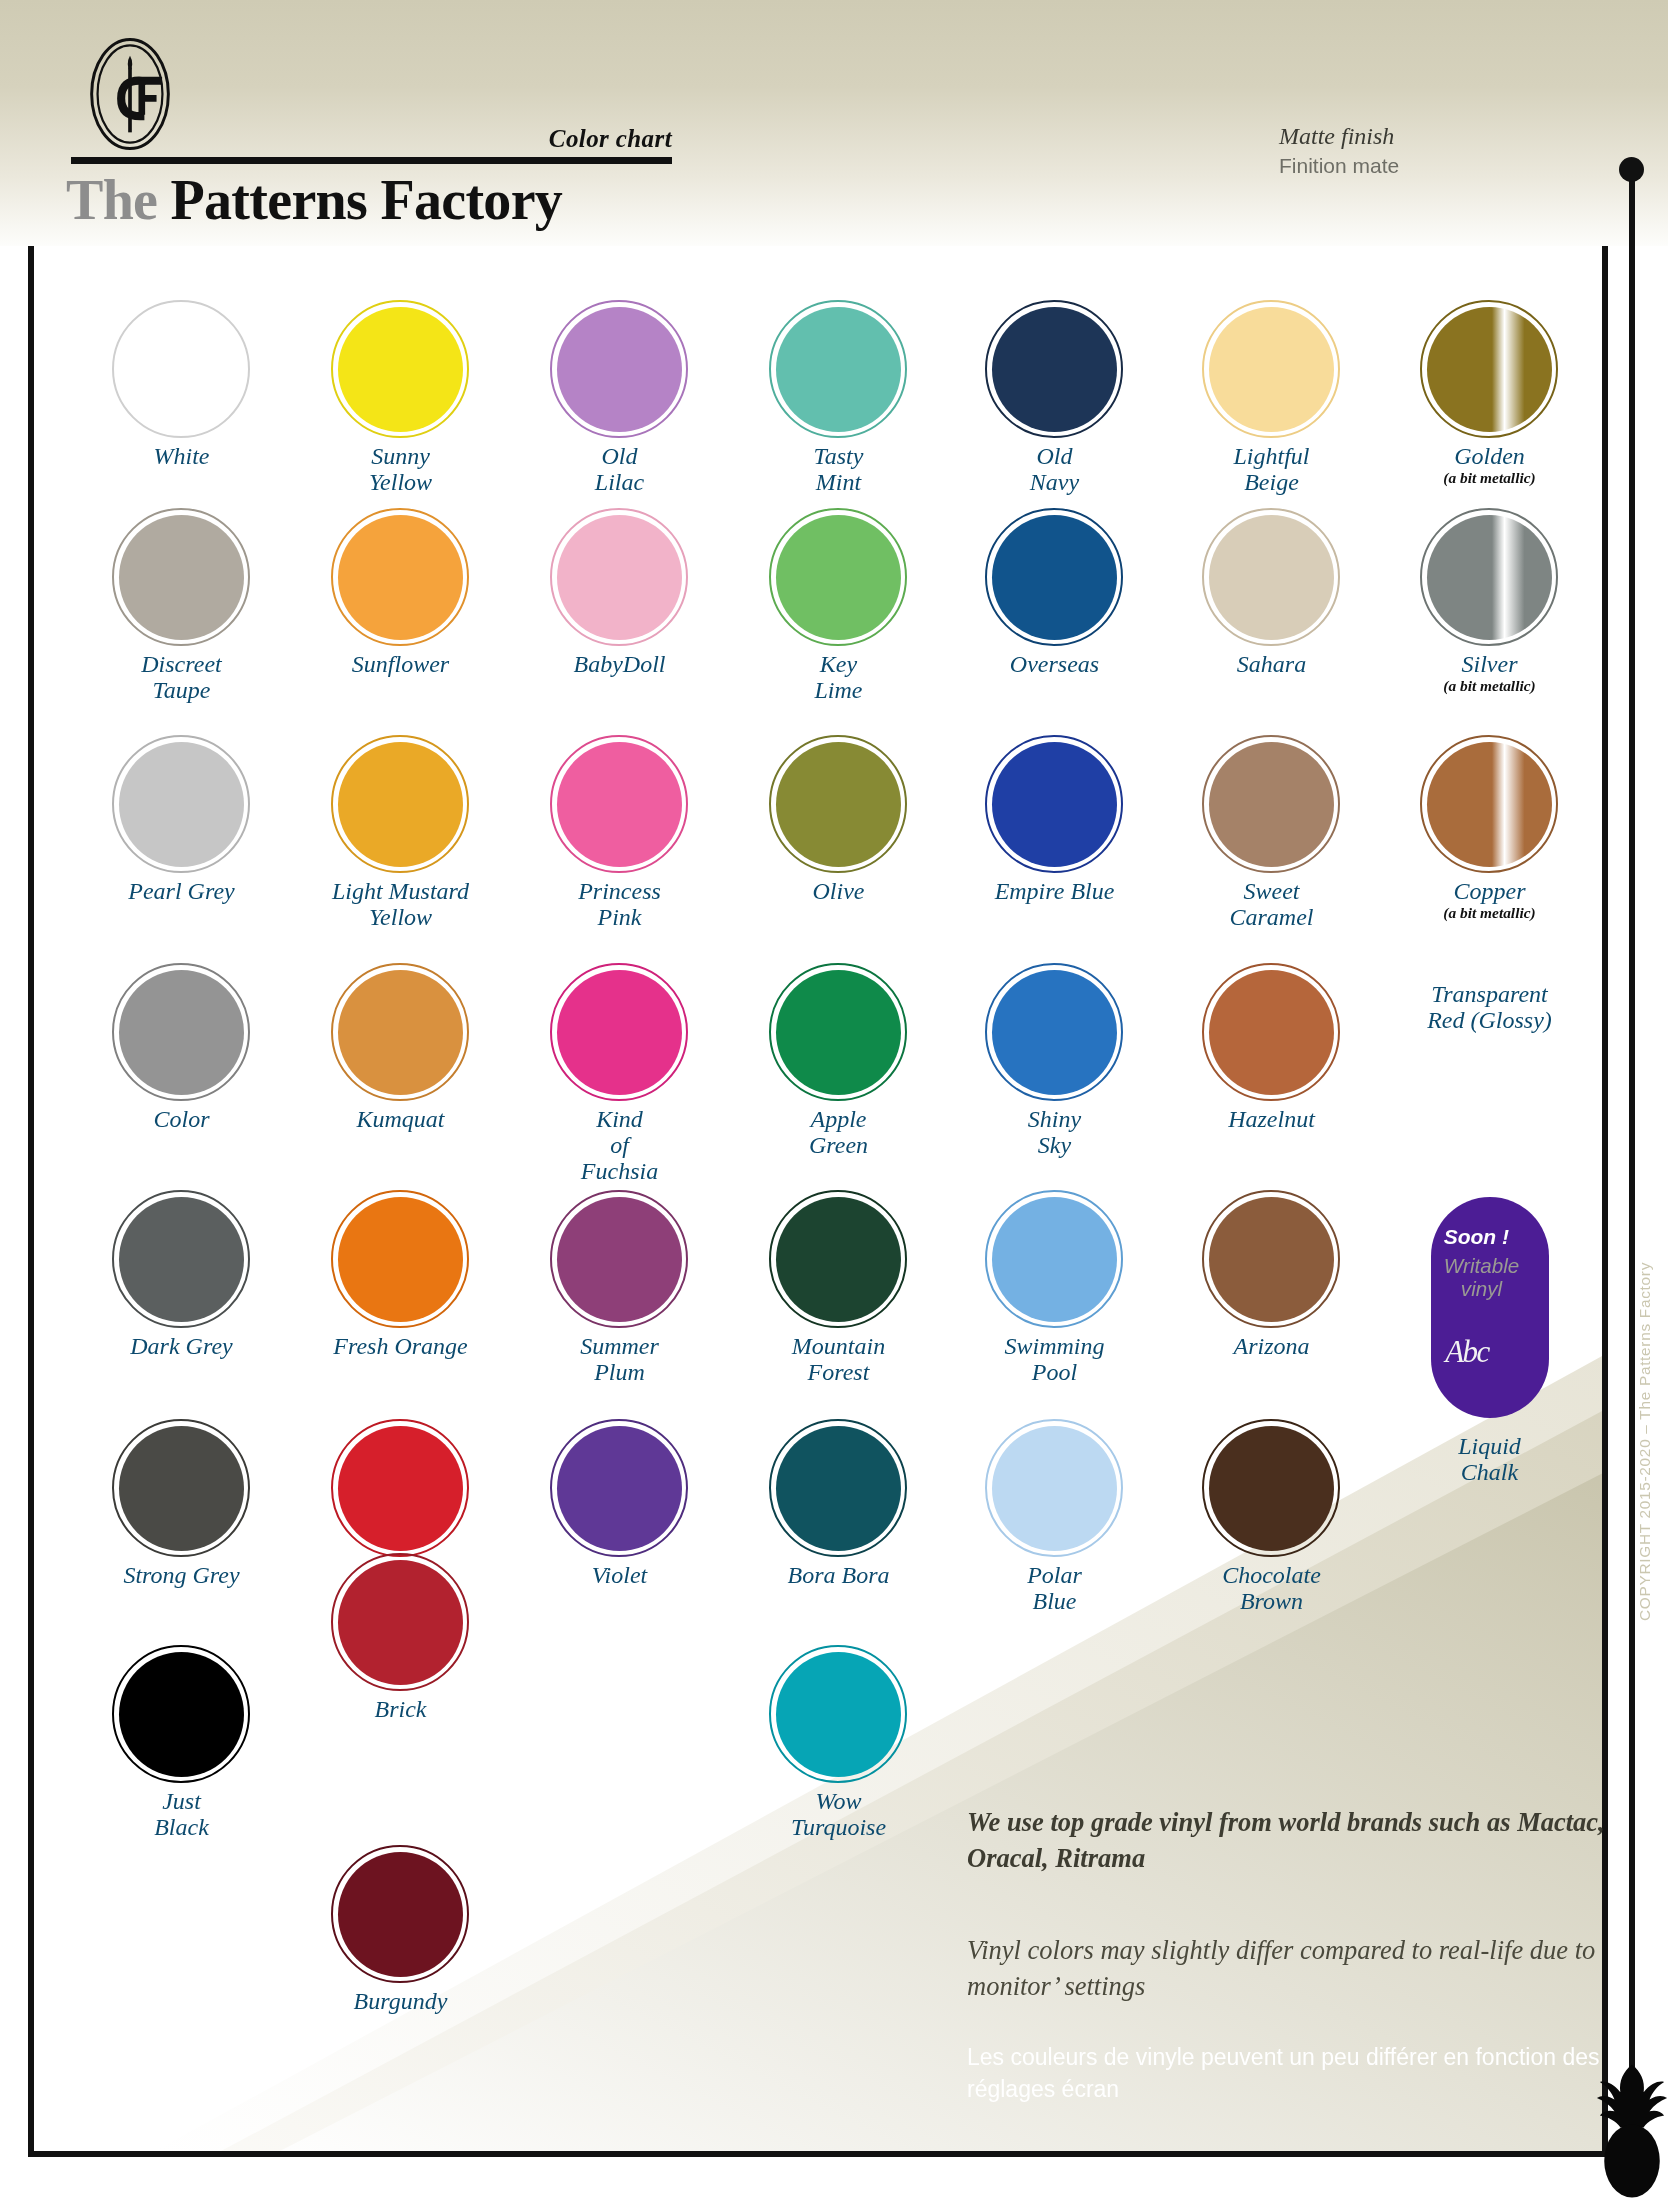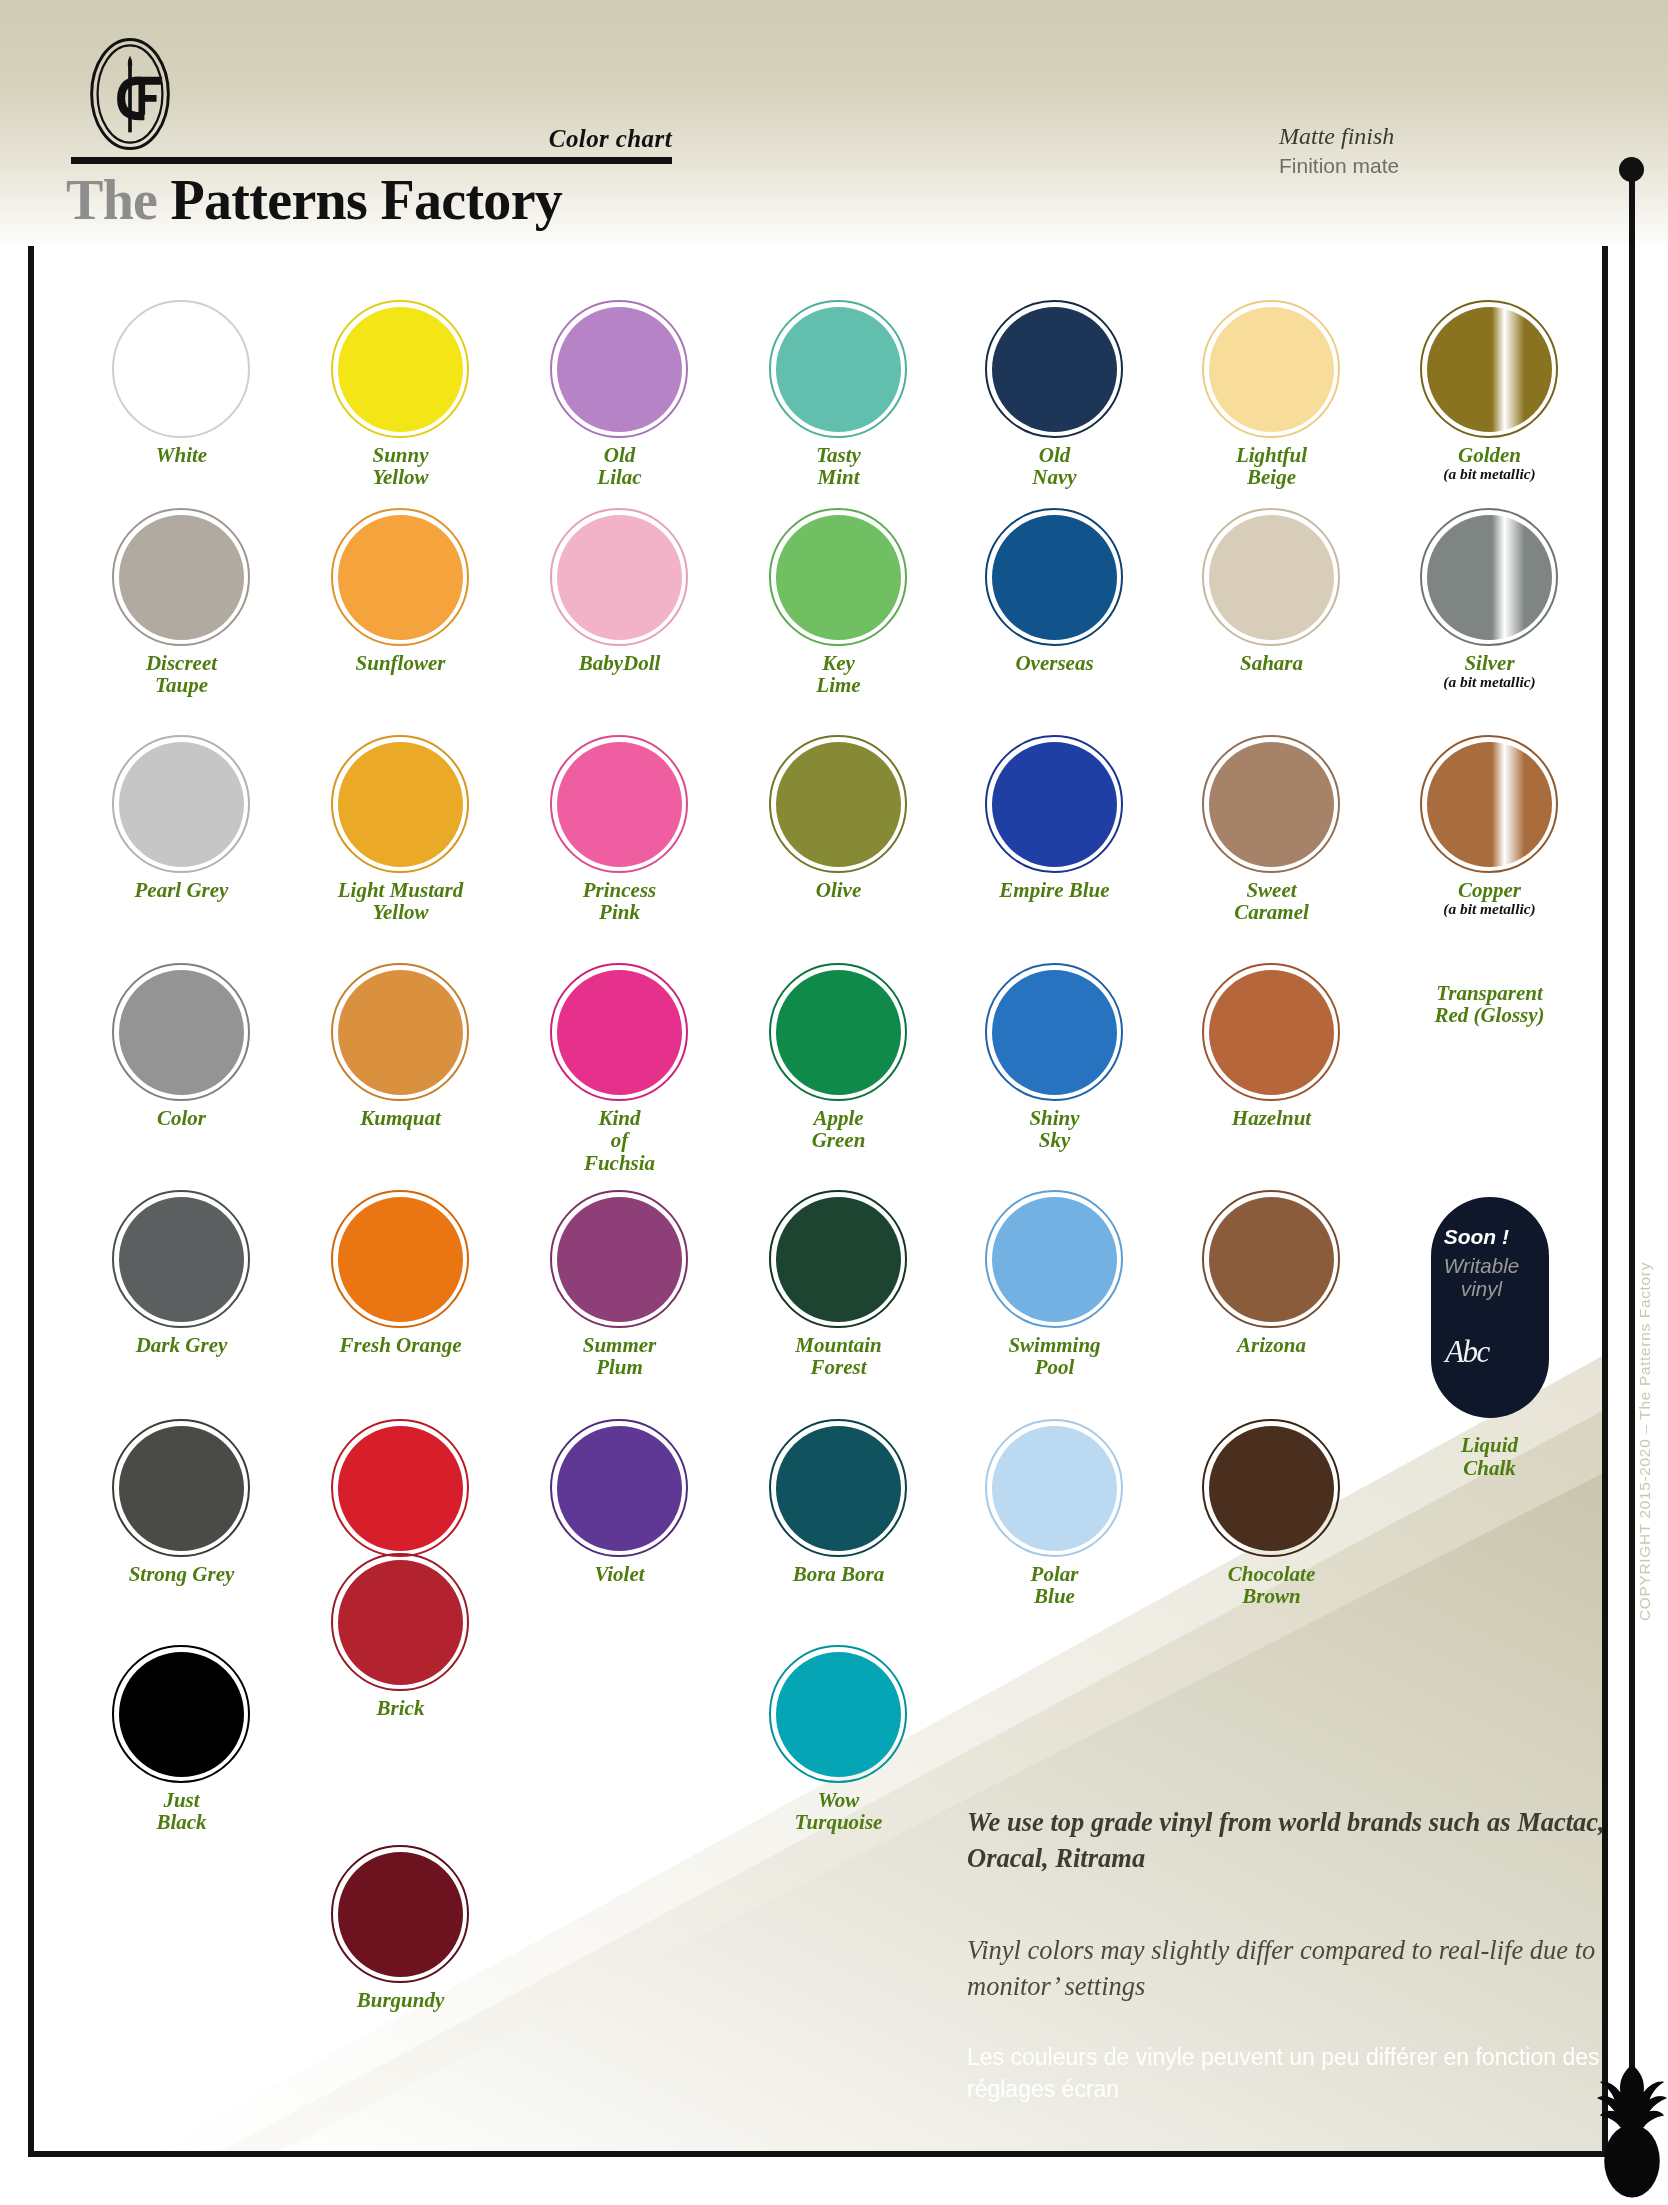--- a/index.html
+++ b/index.html
@@ -50,36 +50,36 @@
              color:#cbc7b0;white-space:nowrap;letter-spacing:0.7px;}
 
   
   .grid{position:absolute;left:0;top:0;width:1669px;height:2205px;}
   .cell{position:absolute;width:221px;text-align:center;}
   .swatch{position:relative;width:125px;height:125px;margin:0 auto;border-radius:50%;
           box-sizing:border-box;}
   .swatch .ring{position:absolute;left:-6.6px;top:-6.6px;width:138px;height:138px;
                 border-radius:50%;box-sizing:border-box;border:2.2px solid #000;}
   .swatch .fill{position:absolute;left:0;top:0;width:125px;height:125px;border-radius:50%;}
-  .label{margin-top:11.8px;font-family:"Liberation Serif",serif;font-weight:bold;
-         font-style:italic;font-size:21px;line-height:1.08;color:#4d7c0f;}
+  .label{margin-top:11.8px;font-family:"Liberation Serif",serif;font-weight:normal;
+         font-style:italic;font-size:24px;line-height:1.08;color:#0c4a6e;}
   .sub{font-size:15.4px;font-weight:bold;font-style:italic;color:#111;line-height:1.1;}
 
   
   .glass-wrap{position:relative;width:125px;height:125px;margin:0 auto;border-radius:50%;
               background:#c8202f;}
   .glass-star{position:absolute;left:50%;top:13.2px;transform:translateX(-50%);width:29px;height:29px;}
   .glass-txt{position:absolute;left:0;top:43px;width:100%;text-align:center;
              font-family:"Liberation Sans",sans-serif;font-weight:bold;font-size:23px;
              background:linear-gradient(to right,#ffffff 25%,#e8a3aa 62%,#c8202f 92%);
              -webkit-background-clip:text;background-clip:text;color:transparent;}
 
   
   .pill{position:relative;width:118px;height:221px;margin:0 auto;border-radius:59px;
-        background:#0f172a;}
+        background:#4c1d95;}
   .pill .soon{position:absolute;left:13.2px;top:28px;font-family:"Liberation Sans",sans-serif;
               font-weight:bold;font-style:italic;font-size:21px;color:#ffffff;}
   .pill .writ{position:absolute;left:13.2px;top:57px;font-family:"Liberation Sans",sans-serif;
               font-weight:normal;font-style:italic;font-size:20.6px;color:#9a9a93;line-height:1.12;}
   .pill .abc{position:absolute;left:14.7px;top:137px;font-family:"Liberation Serif",serif;
              font-style:italic;font-size:31px;color:#f2f2f2;letter-spacing:-1.5px;}
 
   
   .note1{position:absolute;left:967px;top:1805px;width:647px;
          font-family:"Liberation Serif",serif;font-weight:bold;font-style:italic;

